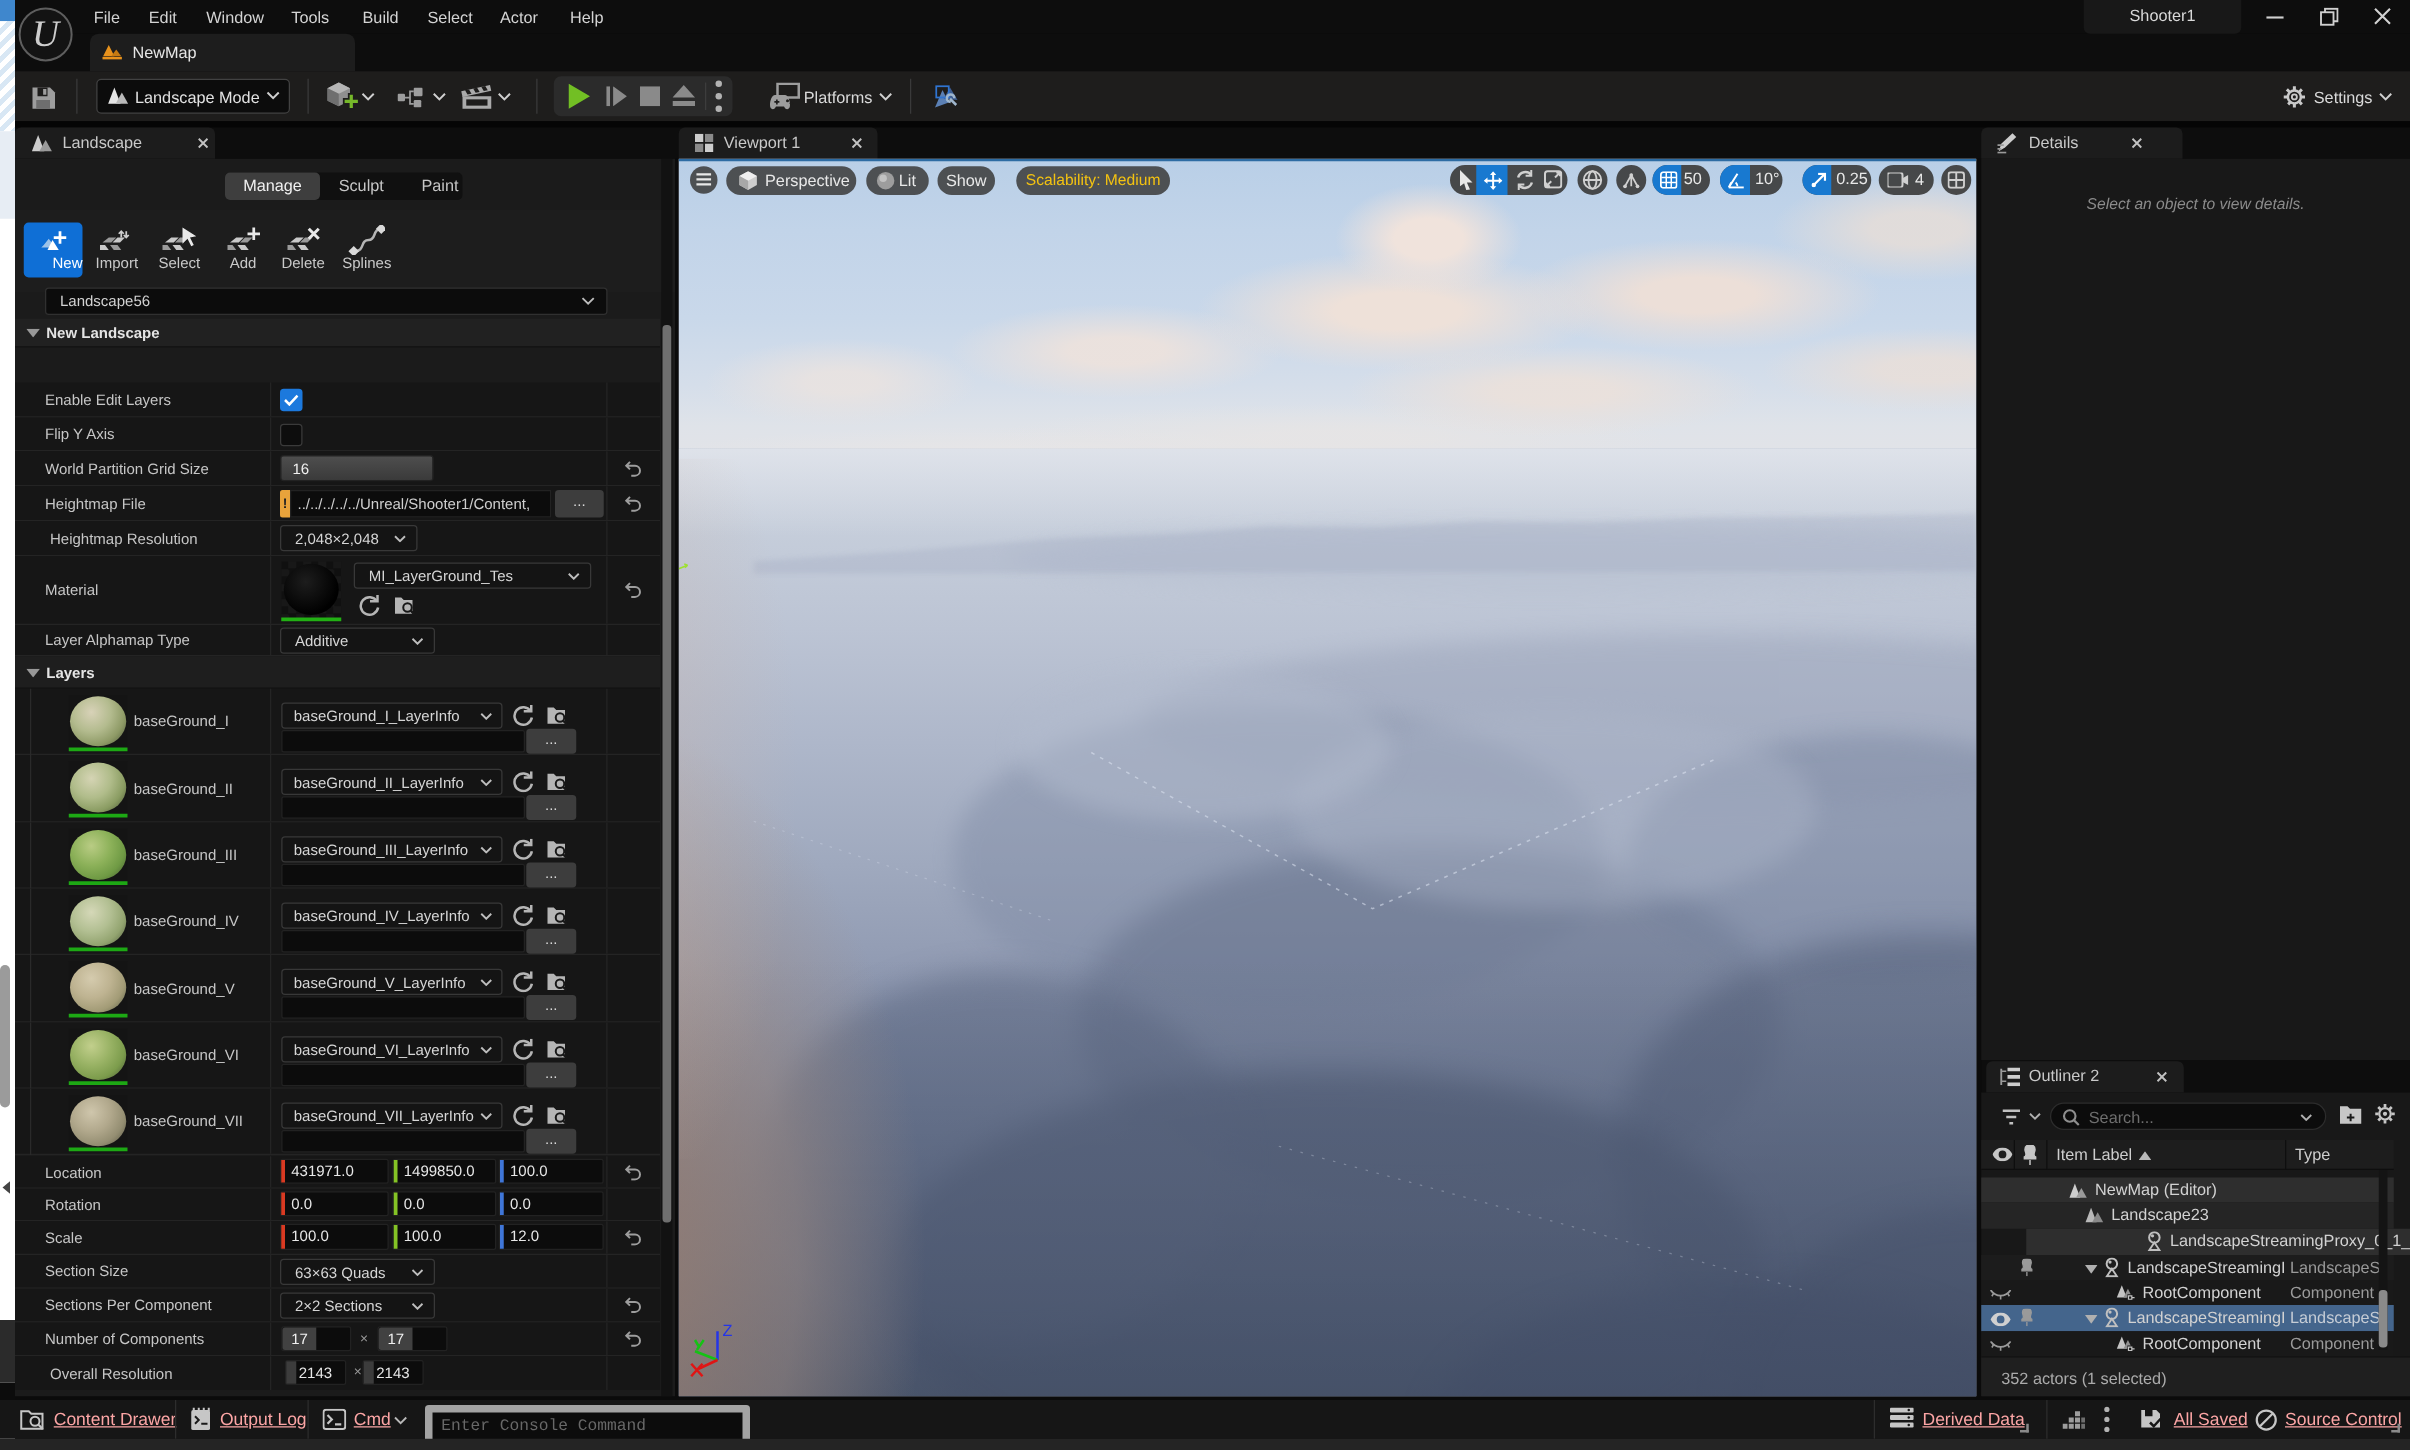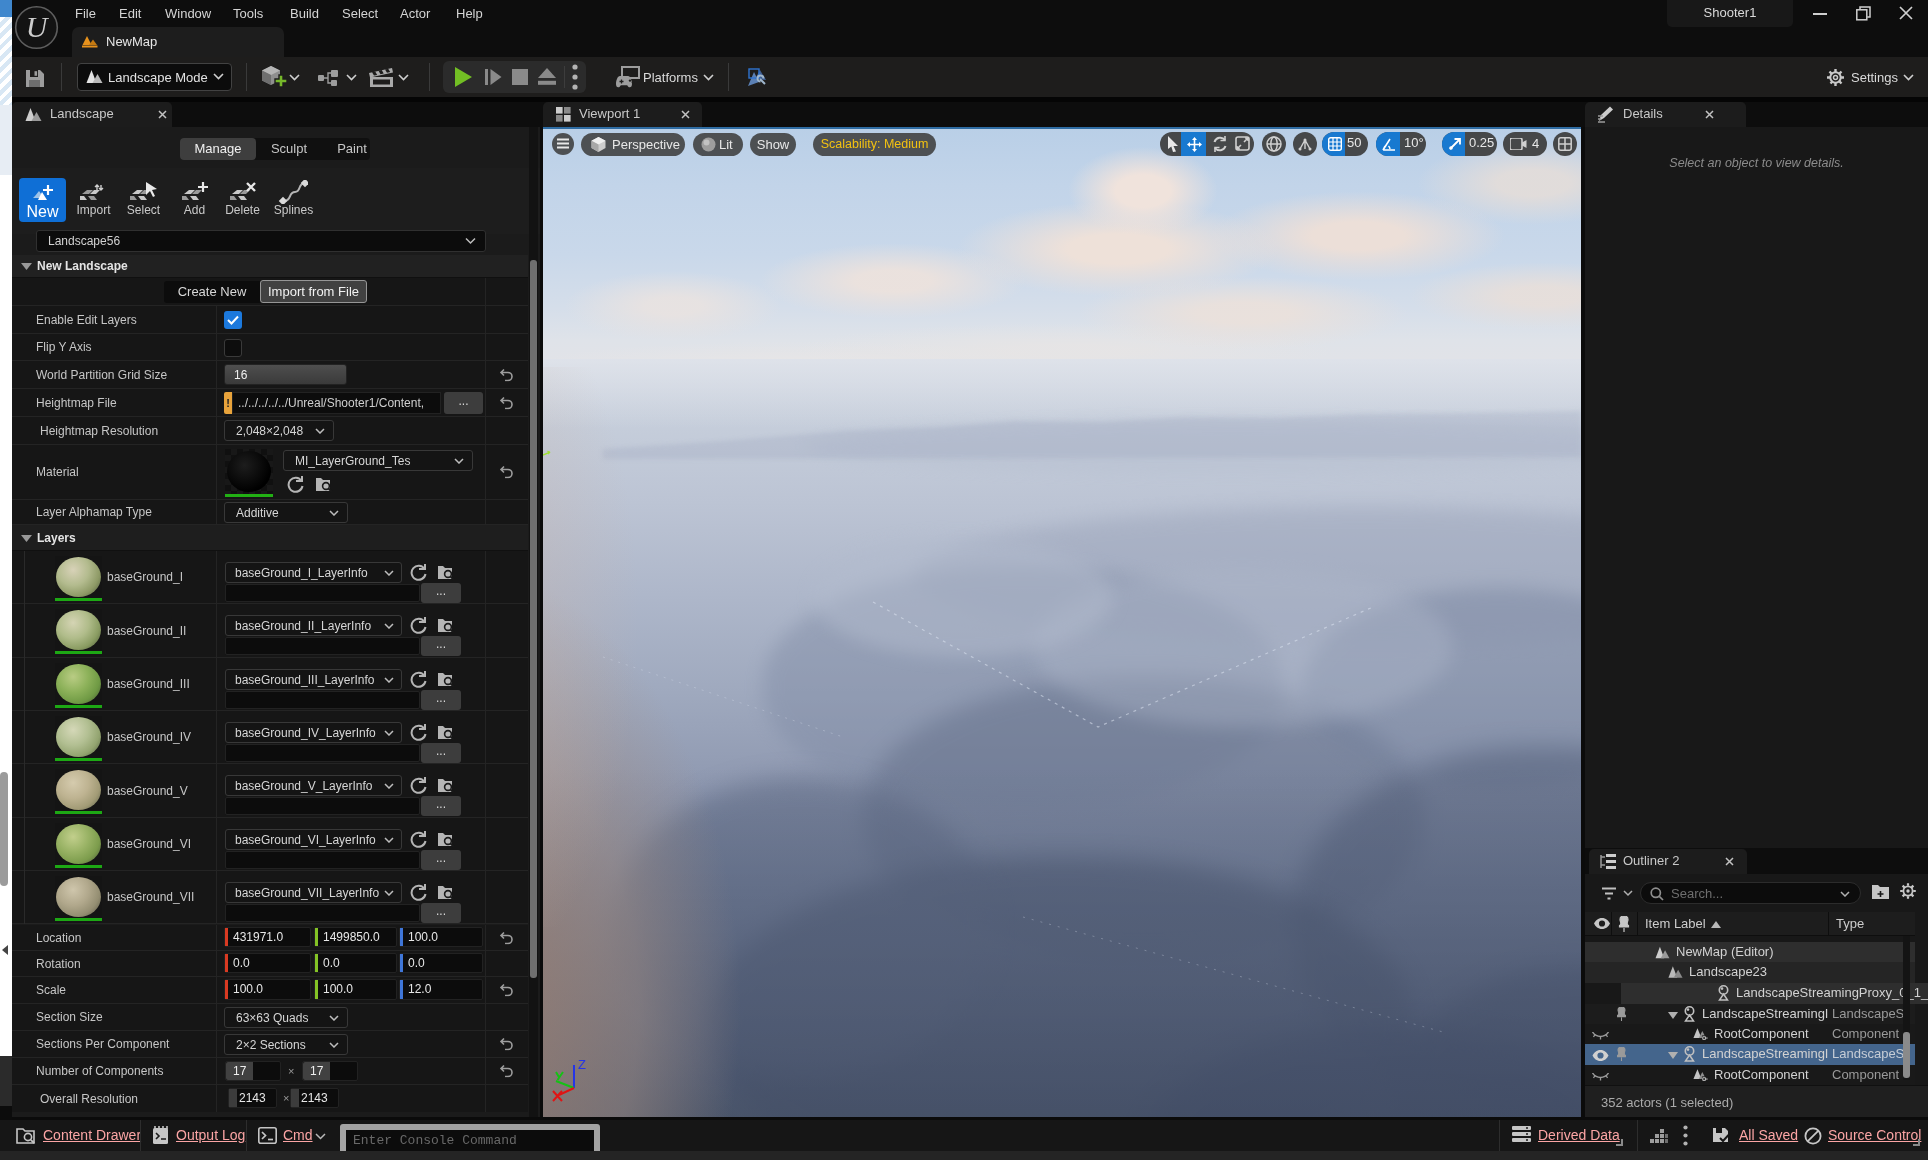--- a/index.html
+++ b/index.html
@@ -253,21 +253,21 @@
     <div class="abs" style="left:244px;top:11px;width:66px;height:22px;text-align:center;line-height:22px;font-size:13px;color:#c6c6c6;">Sculpt</div>
     <div class="abs" style="left:310px;top:11px;width:60px;height:22px;text-align:center;line-height:22px;font-size:13px;color:#c6c6c6;">Paint</div>
 
     <div class="abs" style="left:0;top:41px;width:528px;height:66px;background:#1d1d1d;"></div>
     <div class="abs" style="left:7px;top:51px;width:47px;height:44px;background:#0f6fd6;border-radius:4px;"></div>
     <svg class="abs" style="left:18px;top:55px" width="26" height="22" viewBox="0 0 26 22">
       <path d="M5 14 l4-5 3 4 -1 3 h-8 Z" fill="#9ec3e8"></path>
         <path d="M12 10 l5 8 h-9 Z" fill="#fff"></path>
       <path d="M18 3 v10 M13 8 h10" stroke="#fff" stroke-width="2.2"></path>
     </svg>
-    <div class="abs" style="left:7px;top:76px;width:47px;text-align:center;font-size:16px;color:#fff;">New</div>
+    <div class="abs" style="left:7px;top:76px;width:47px;text-align:right;font-size:12px;color:#fff;">New</div>
     <svg class="abs" style="left:64px;top:55px" width="34" height="22" viewBox="0 0 34 22">
       <g fill="#9a9a9a">
           <path d="M6 12 l5-4 h6 l-4 4 Z"></path>
           <path d="M14 12 l4-4 h6 l-4 4 Z" fill="#c9c9c9"></path>
           <path d="M4 14 l4 0 3 4 h-7 Z" fill="#c9c9c9"></path>
           <path d="M12 14 h6 l3 4 h-6 Z"></path>
         </g>
       <path d="M21 8 v-5 M19 5 l2-2 2 2 M25 3 v5 M23 6 l2 2 2-2" stroke="#cfcfcf" stroke-width="1.4" fill="none"></path>
     </svg>
     <div class="abs" style="left:58px;top:76px;width:47px;text-align:center;font-size:12px;color:#c9c9c9;">Import</div>
@@ -313,25 +313,20 @@
       <svg class="chev" style="right:9px" width="11" height="7" viewBox="0 0 11 7">
           <path d="M1 1 L5.5 5.5 L10 1" fill="none" stroke="#bdbdbd" stroke-width="1.5"></path>
         </svg>
     </div>
 
     <div class="abs" style="left:0;top:128px;width:516px;height:23px;background:#212121;border-bottom:1px solid #101010;">
       <svg class="abs" style="left:9px;top:8px" width="11" height="7" viewBox="0 0 11 7">
           <path d="M0 0 h11 L5.5 7 Z" fill="#989898"></path>
         </svg>
       <div class="txt" style="left:25px;top:4px;font-size:12px;font-weight:bold;color:#e4e4e4;">New Landscape</div>
-    </div>
-    <div class="prow" style="top:151px;height:28px;">
-      <div class="abs" style="left:152px;top:3px;width:96px;height:22px;background:#0c0c0c;border-radius:3px 0 0 3px;text-align:center;line-height:22px;font-size:13px;color:#d8d8d8;">Create New</div>
-      <div class="abs" style="left:248px;top:2px;width:107px;height:23px;background:#414141;border:1px solid #969696;border-radius:3px;text-align:center;line-height:21px;font-size:13px;color:#f2f2f2;">Import from File</div>
-      <div class="colsep2"></div>
     </div>
     <div class="prow" style="top:179px;height:28px;">
       <div class="plbl">Enable Edit Layers</div>
         <div class="colsep"></div>
         <div class="colsep2"></div>
       <div class="abs" style="left:212px;top:5px;width:18px;height:18px;background:#1c79dd;border-radius:3px;">
         <svg style="margin:4px 0 0 3px" width="12" height="10" viewBox="0 0 12 10">
             <path d="M1 5 L4.5 8.5 L11 1.5" fill="none" stroke="#fff" stroke-width="2"></path>
           </svg>
       </div>

